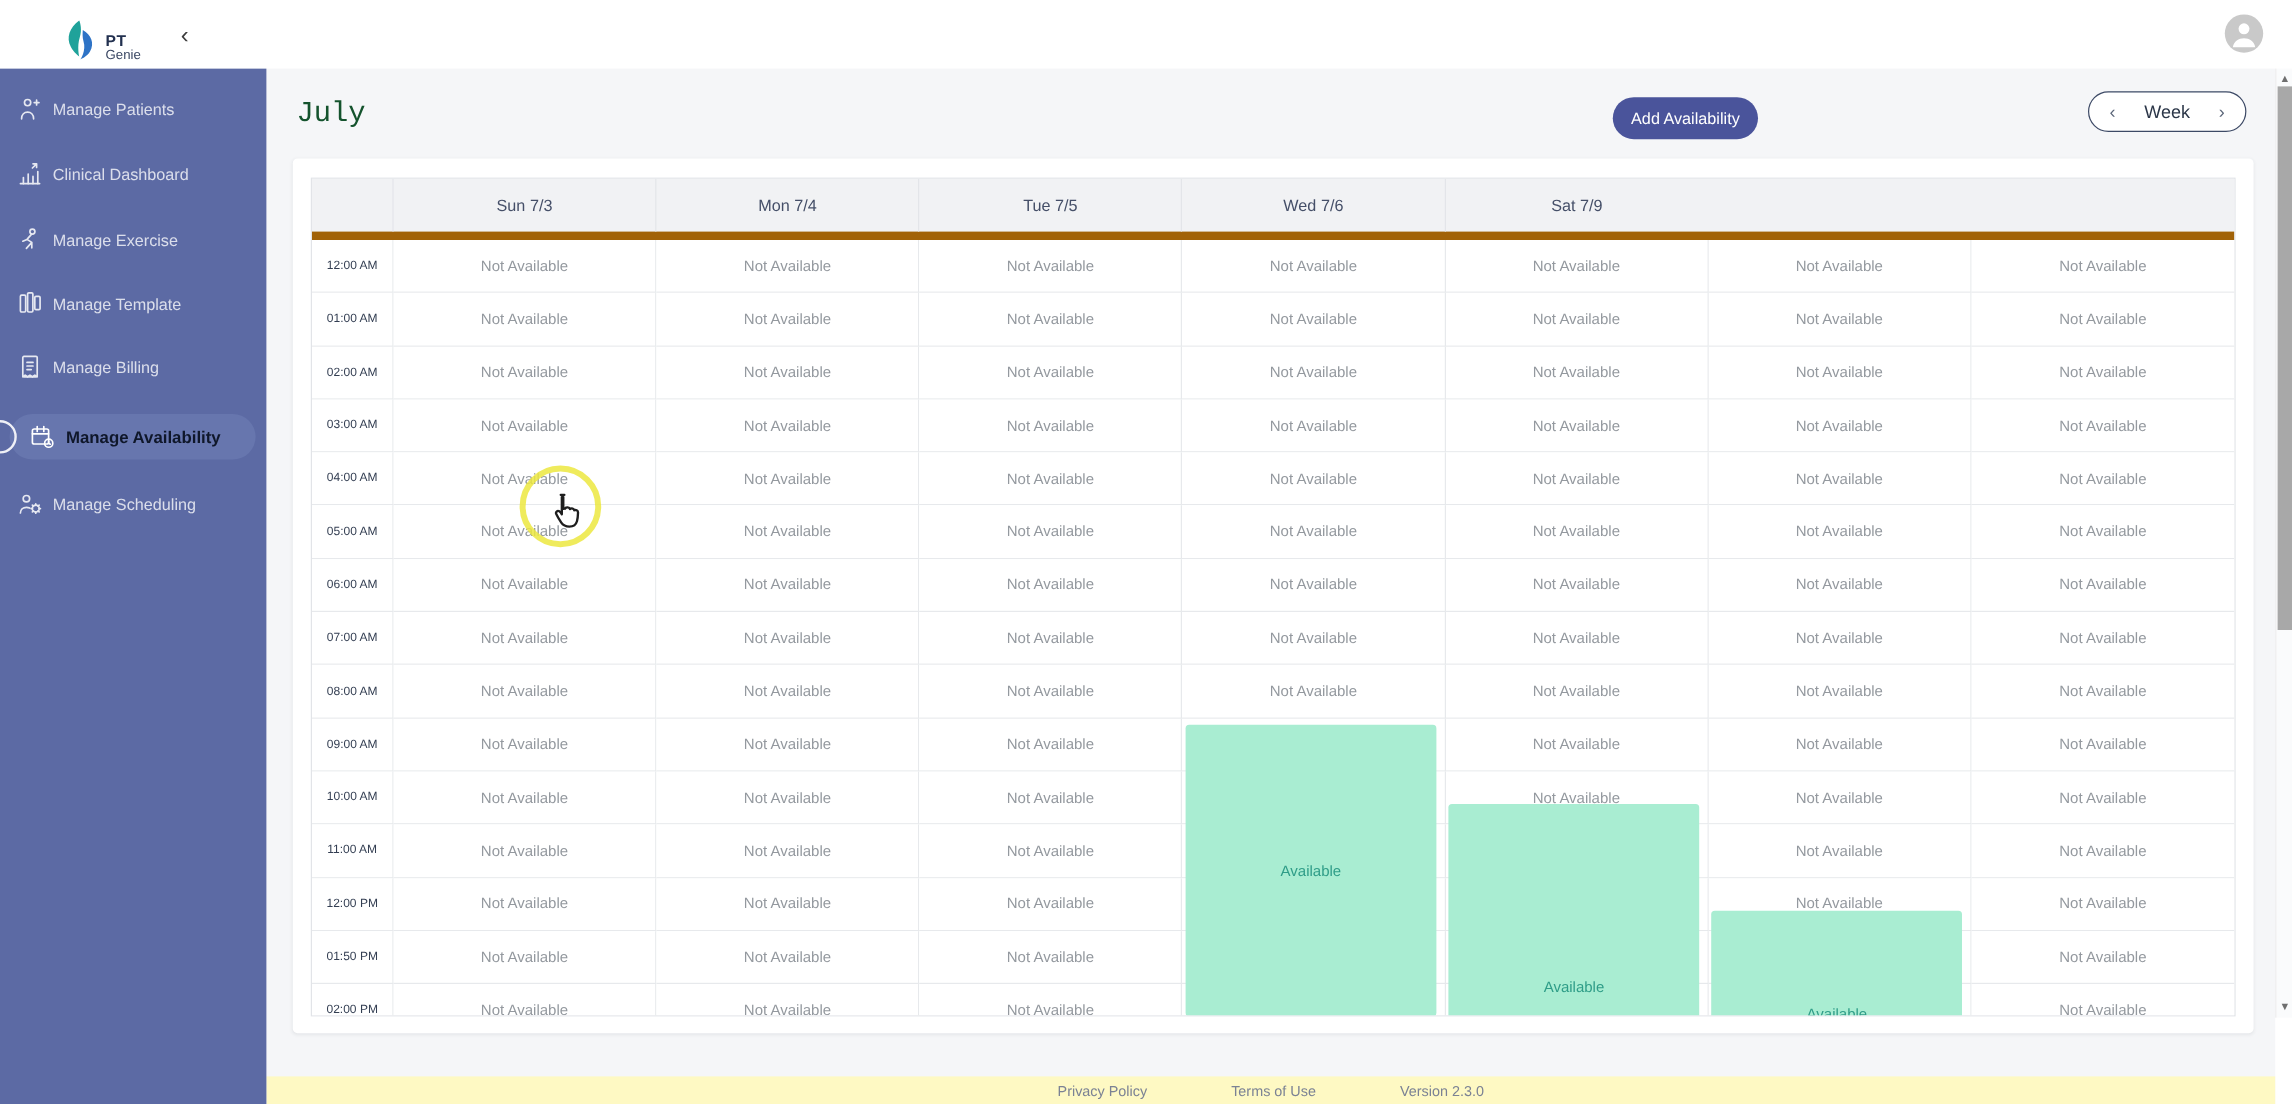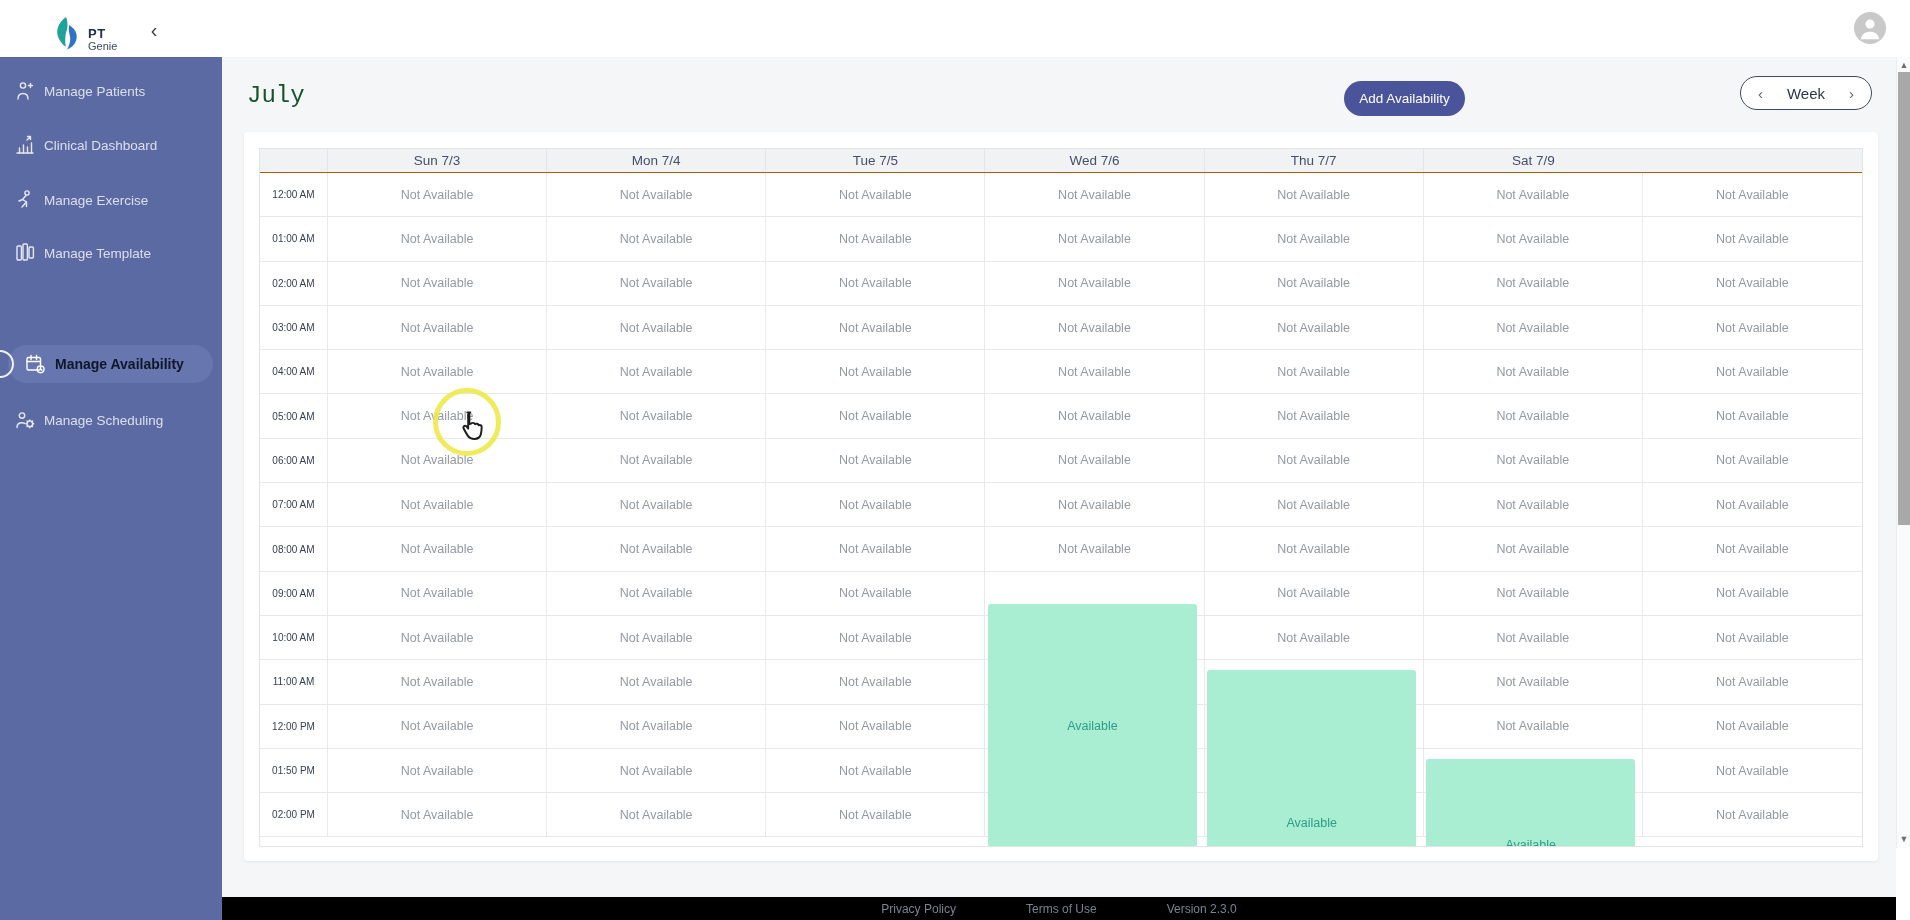--- a/index.html
+++ b/index.html
@@ -43,37 +43,37 @@
                border:1.5px solid #3d4a66; border-radius:17px; display:flex; align-items:center;
                justify-content:space-between; padding:0 14px; z-index:5; }
   .week-pill .chev { font-size:15px; color:#5a6578; cursor:pointer; line-height:1; padding:2px 3px; }
   .week-label { font-size:15px; color:#2b3648; }
 
   
   .card { position:absolute; left:244px; top:132px; width:1634px; height:729px; background:#fff;
           border-radius:4px; box-shadow:0 1px 3px rgba(40,50,70,.08); z-index:1; }
   .grid-wrap { position:absolute; left:15px; top:16px; width:1604px; height:698.5px;
                border:1px solid #e2e4e8; overflow:hidden; background:#fff; }
-  .g-header { display:grid; grid-template-columns:68px repeat(7,1fr); height:24px;
-              background:#f1f2f4; border-bottom:1px solid #a16207; }
+  .g-header { display:grid; grid-template-columns:68px repeat(7,1fr); height:51px;
+              background:#f1f2f4; border-bottom:7px solid #a16207; }
   .g-header > div { display:flex; align-items:center; justify-content:center; font-size:13.5px;
                     color:var(--head-text); border-right:1px solid #e3e5e9; }
   .g-header > div:last-child { border-right:none; }
   .g-row { display:grid; grid-template-columns:68px repeat(7,1fr); height:44.3px; }
   .g-row > div { border-right:1px solid #e7e9ec; border-bottom:1px solid #e7e9ec;
                  display:flex; align-items:center; justify-content:center; }
   .g-row > div:last-child { border-right:none; }
   .t-cell { font-size:10px; color:#333e52; background:#fff; }
   .d-cell { font-size:12.5px; color:var(--na-text); cursor:pointer; background:#fff; }
   .avail-block { position:absolute; border-radius:3px; background:var(--avail-fill);
                  display:flex; align-items:center; justify-content:center; cursor:pointer; }
   .avail-block span { font-size:12.5px; color:var(--avail-text); }
 
   
-  .page-footer { position:absolute; left:0px; top:840px; width:1674px; height:23px; background:#000000;
+  .page-footer { position:absolute; left:0px; top:840px; width:1674px; height:23px; background:#fef9c3;
                  display:flex; align-items:center; justify-content:center; gap:70px; }
   .page-footer .f-link { font-size:12px; color:#7b8294; cursor:pointer; }
   .page-footer .f-static { font-size:12px; color:#7b8294; }
 
   
   .scrollbar { position:absolute; left:1896px; top:57px; width:14px; height:791px; background:#fafbfc;
                border-left:1px solid #ededee; z-index:25; }
   .sb-arrow { position:absolute; left:1px; width:12px; height:12px; color:#6f6f6f; font-size:9px;
               text-align:center; line-height:12px; cursor:pointer; }
   .sb-thumb { position:absolute; left:1px; top:15px; width:12px; height:453px; background:#a8a8a8; cursor:pointer; }
@@ -133,20 +133,28 @@
         <span class="s-label">Manage Exercise</span>
       </div>
       <div class="side-item" style="top: 174px;">
         <svg class="lineart s-icon" viewBox="0 0 24 24">
           <rect x="4" y="5" width="4.4" height="14" rx="1"></rect>
           <rect x="10" y="3" width="4.4" height="16" rx="1"></rect>
           <rect x="16" y="6" width="4.4" height="11" rx="1"></rect>
         </svg>
         <span class="s-label">Manage Template</span>
       </div>
+      <div class="side-item" style="top: 227px;">
+        <svg class="lineart s-icon" viewBox="0 0 24 24">
+          <rect x="6" y="3" width="12" height="17" rx="1"></rect>
+          <path d="M9.5 8h5M9.5 11h5M9.5 14h3.5"></path>
+          <path d="M6 20l2-1.4 2 1.4 2-1.4 2 1.4 2-1.4 2 1.4"></path>
+        </svg>
+        <span class="s-label">Manage Billing</span>
+      </div>
       <div class="side-item active" style="top: 288px;">
         <span class="active-arc"></span>
         <svg class="lineart s-icon" viewBox="0 0 24 24">
           <rect x="4" y="5.5" width="13.5" height="12.5" rx="1.5"></rect>
           <path d="M4 9.5h13.5M8 3.5v4M13.5 3.5v4"></path>
           <circle cx="17.6" cy="17.3" r="3.4"></circle>
           <path d="M17.6 15.6v1.8l1.3.8"></path>
         </svg>
         <span class="s-label">Manage Availability</span>
       </div>
@@ -173,21 +181,20 @@
     </div>
 
     <div class="card" style="left:22px;top:75px;">
       <div class="grid-wrap" id="grid" style="position: absolute;">
           <div class="g-header">
             <div></div>
             <div>Sun 7/3</div>
             <div>Mon 7/4</div>
             <div>Tue 7/5</div>
             <div>Wed 7/6</div>
-            <div>Thu 7/7</div>
             <div>Sat 7/9</div>
           </div>
           <div class="g-row">
             <div class="t-cell">12:00 AM</div>
             <div class="d-cell">Not Available</div>
             <div class="d-cell">Not Available</div>
             <div class="d-cell">Not Available</div>
             <div class="d-cell">Not Available</div>
             <div class="d-cell">Not Available</div>
             <div class="d-cell">Not Available</div>

